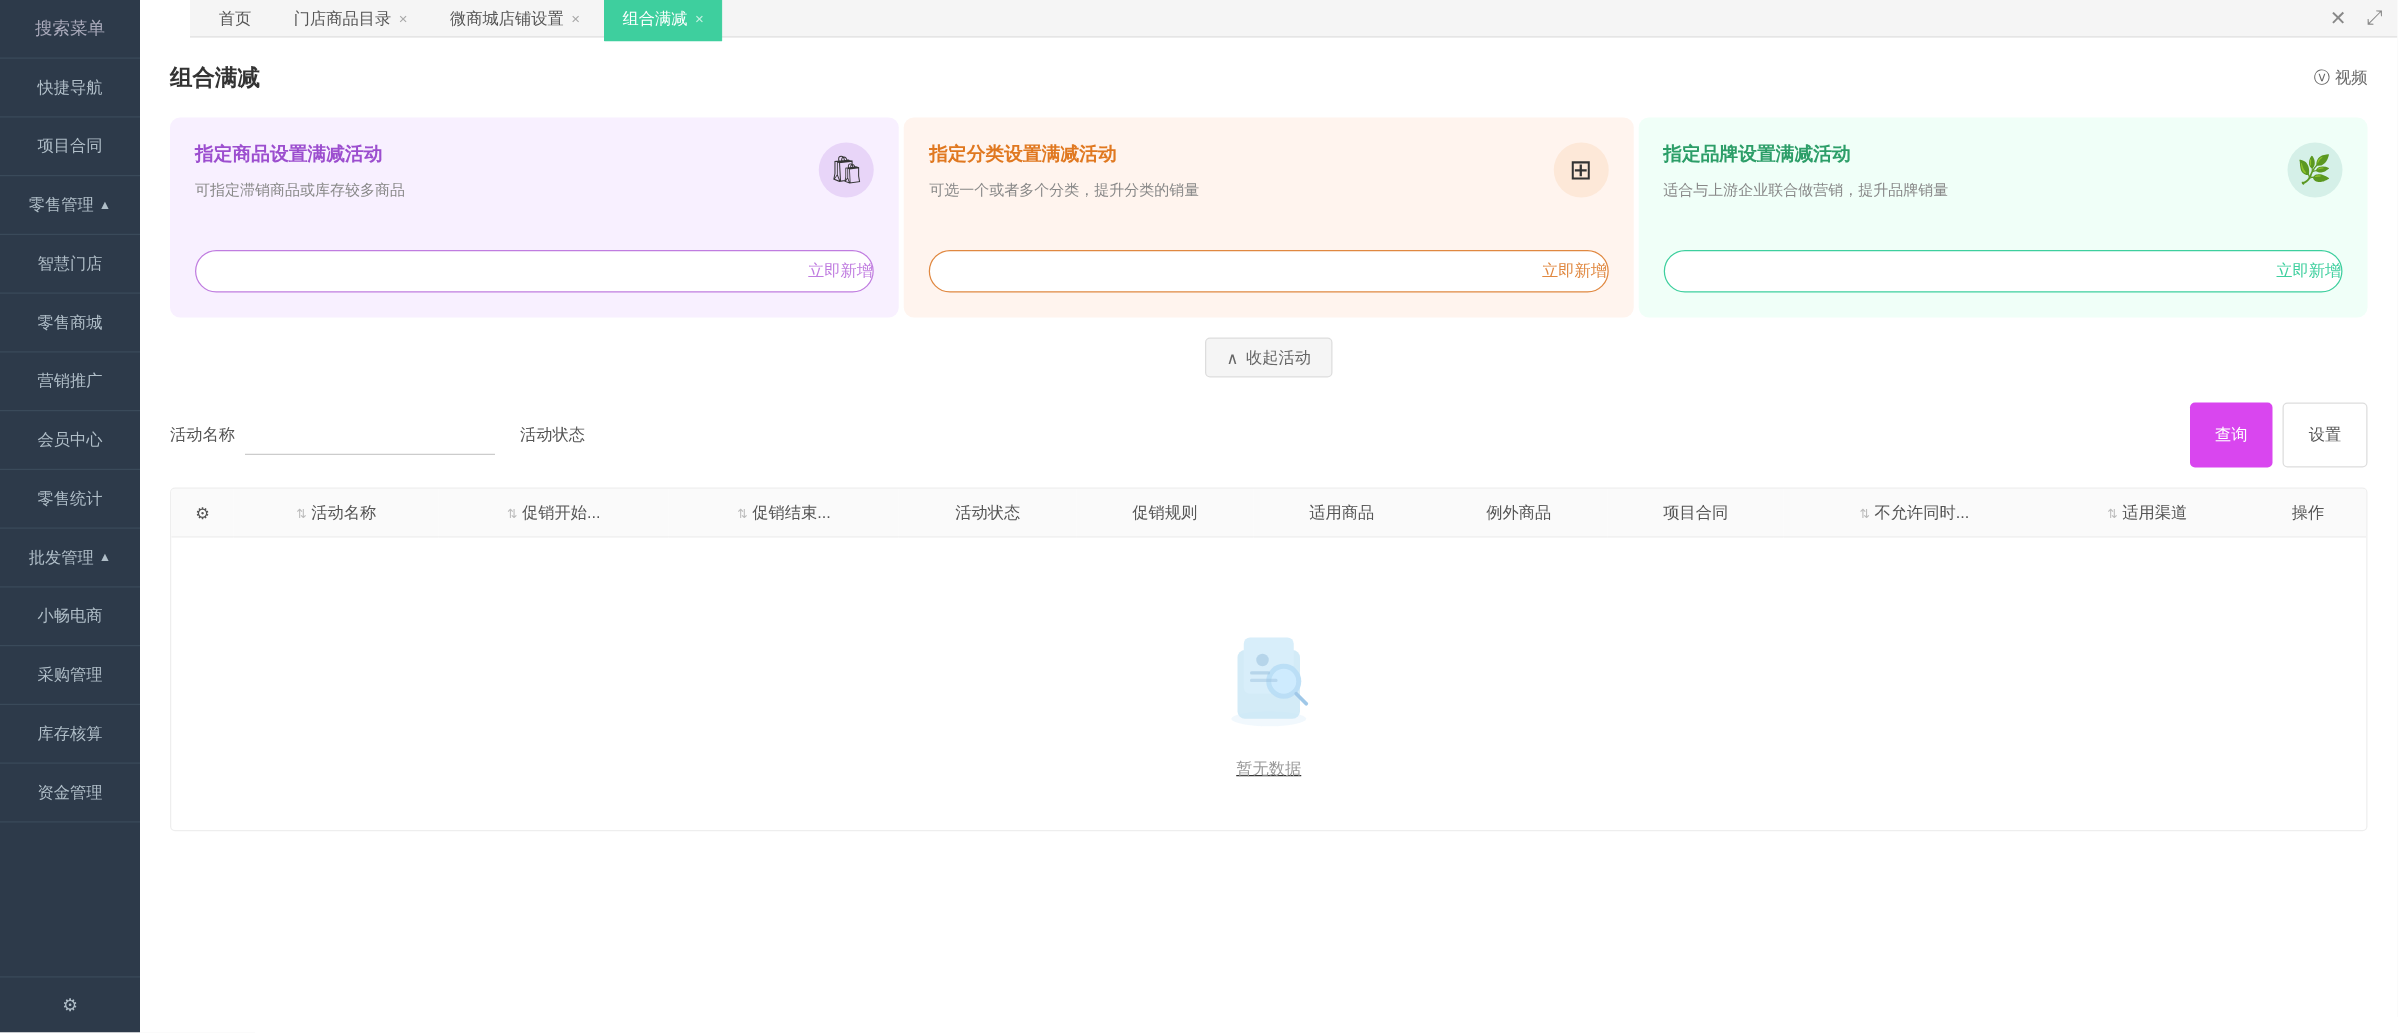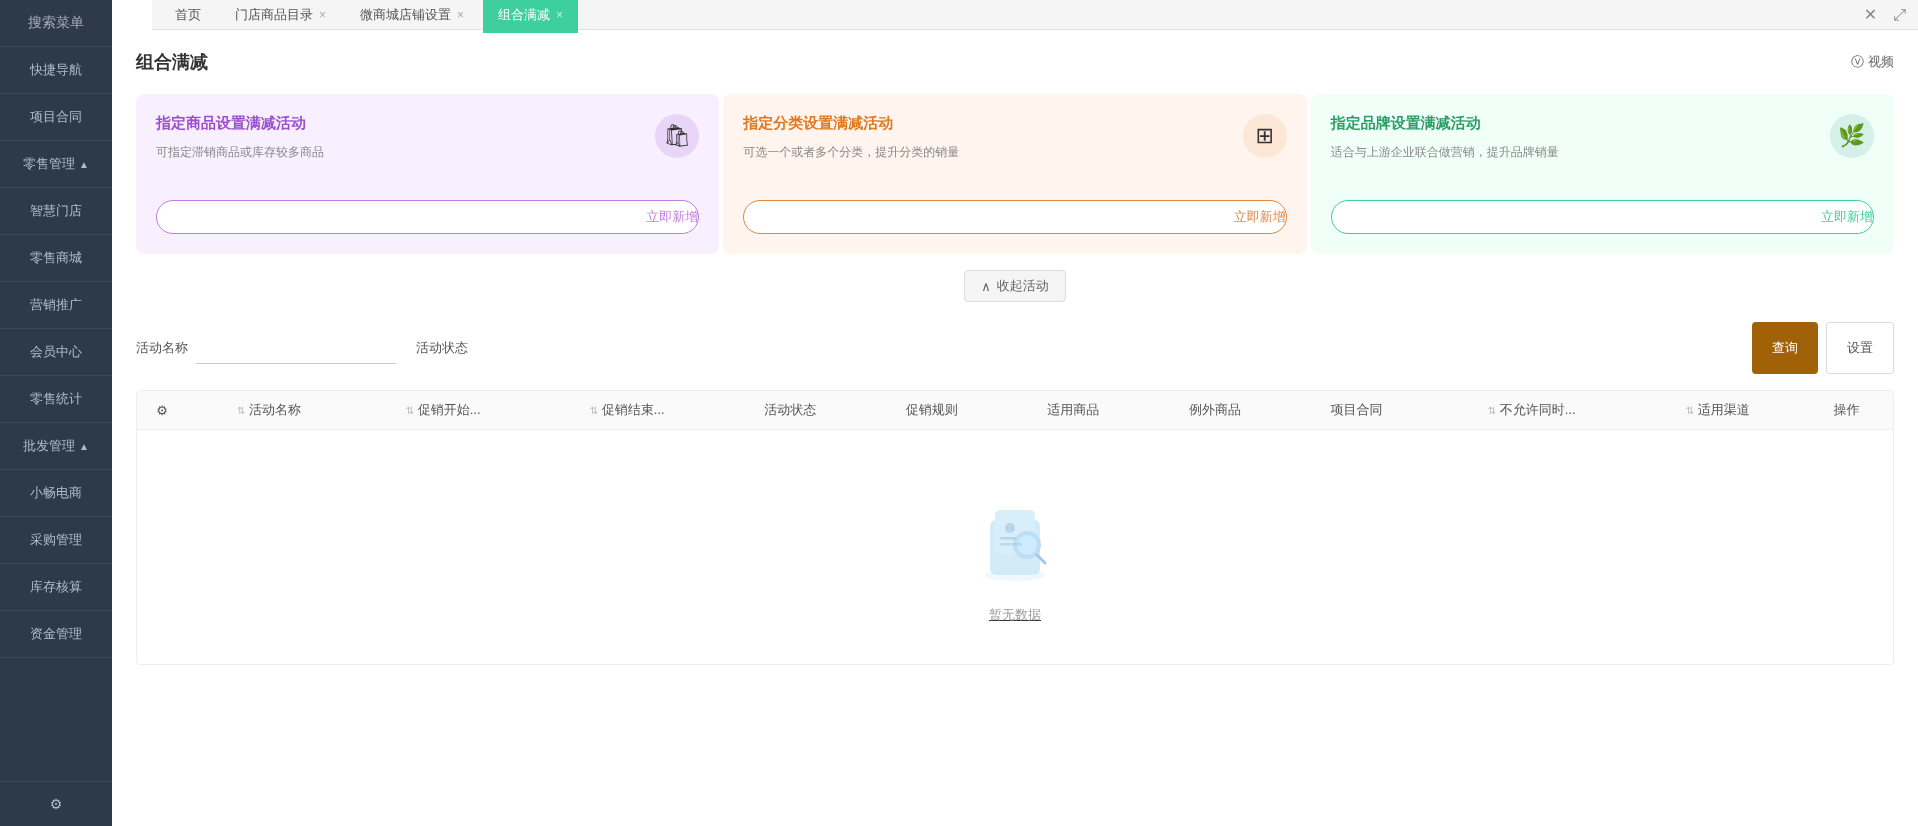--- a/index.html
+++ b/index.html
@@ -276,21 +276,21 @@
       color: #999;
       pointer-events: none;
       font-size: 12px;
     }
     .filter-actions {
       margin-left: auto;
       display: flex;
       gap: 8px;
     }
     .btn-query {
-      background: #a16207;
+      background: #d946ef;
       color: #fff;
       border: none;
       border-radius: 4px;
       padding: 17px 20px;
       font-size: 13px;
       cursor: pointer;
     }
     .btn-settings {
       background: #fff;
       color: #555;

